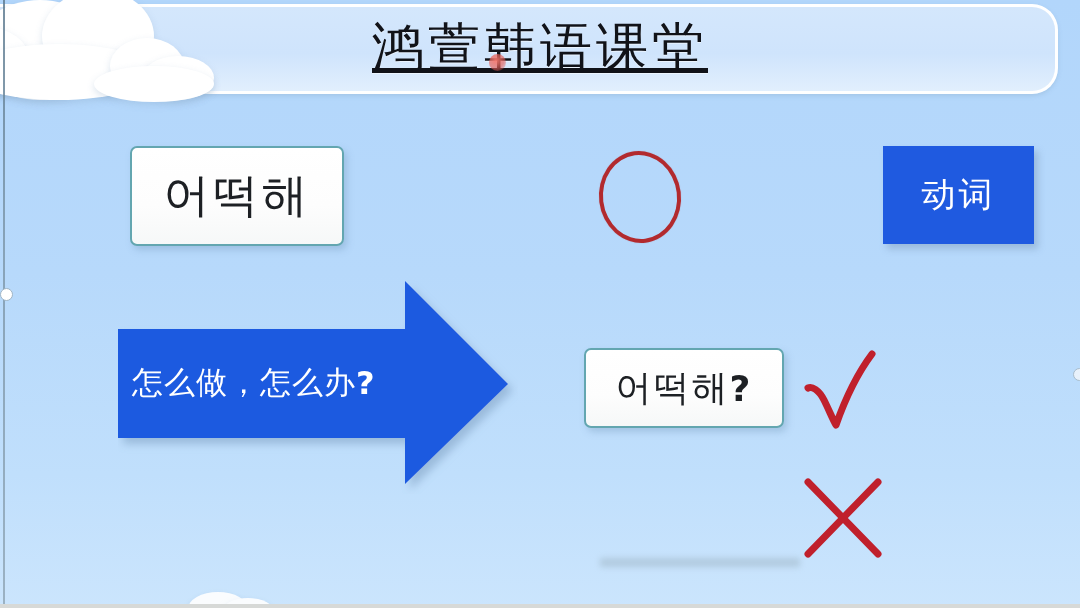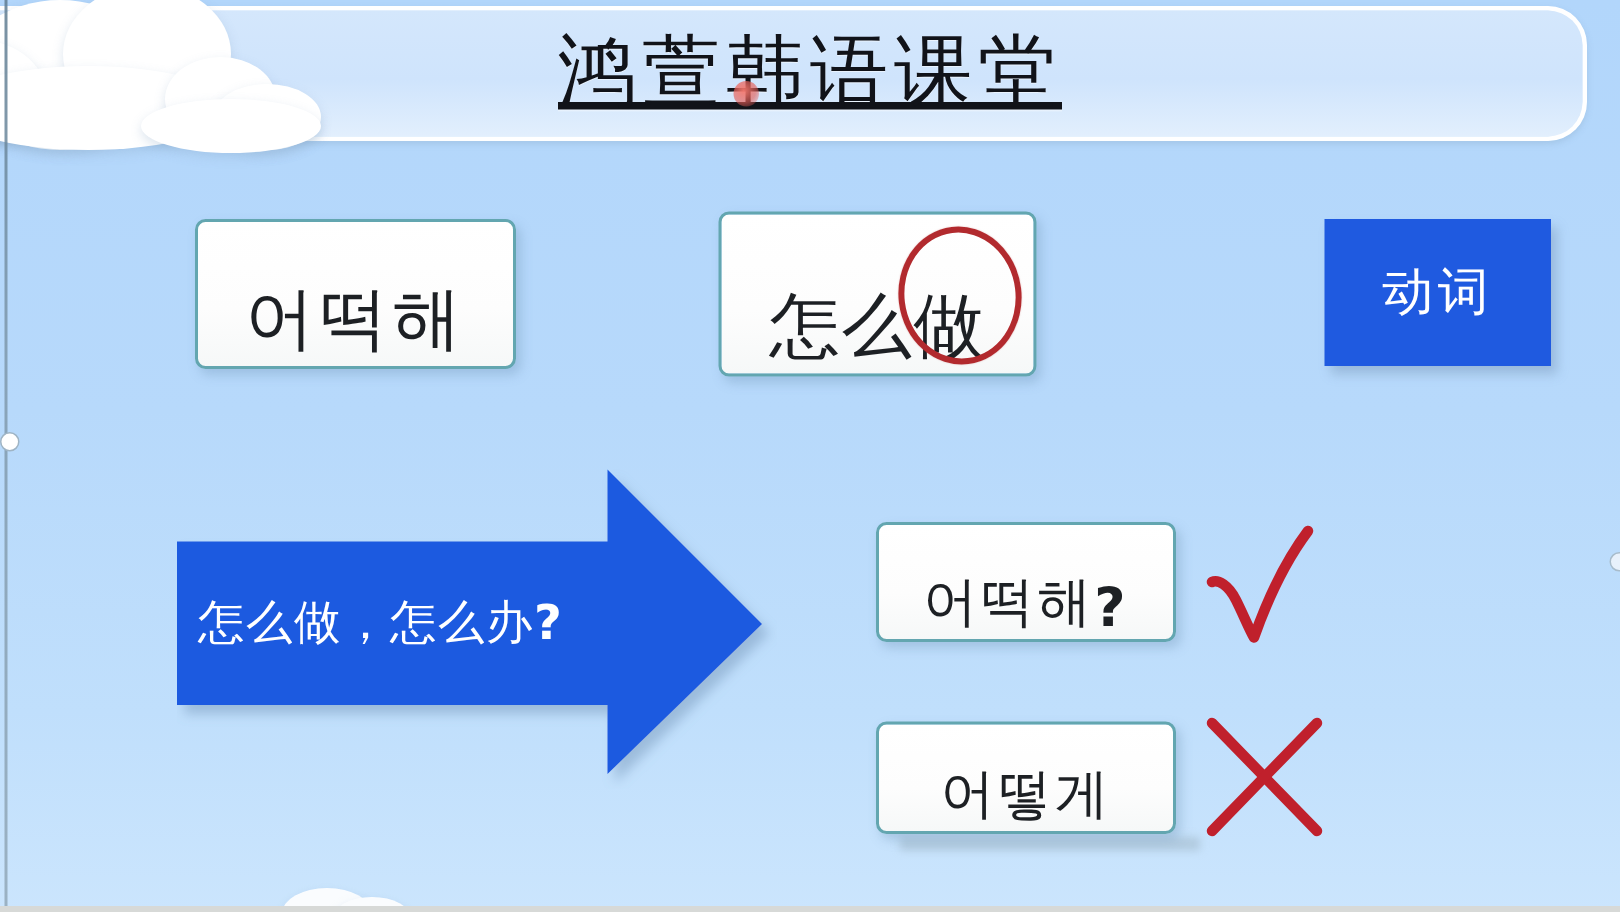--- a/index.html
+++ b/index.html
@@ -72,21 +72,21 @@
   #cloud-top { left:-36px; top:-8px; width:280px; height:115px; }
   #cloud-bottom { left:188px; top:588px; width:90px; height:40px; opacity:.92; }
 
   
   .wordbox {
     position:absolute;
     background:linear-gradient(180deg,#ffffff 0%, #fdfdfd 60%, #f6f8f8 100%);
     border:2px solid #63a6b0;
     border-radius:7px;
     box-shadow:3px 4px 7px rgba(110,145,180,.35);
-    display:flex; align-items:flex-end; justify-content:center;
+    display:flex; align-items:center; justify-content:center;
   }
   .wordbox span {
     font-family:"DejaVu Sans", sans-serif;
     color:#1d2024; font-weight:400;
   }
   #box-eotteokhae  { left:130px; top:146px; width:214px; height:100px; }
   #box-eotteokhae span { font-size:46px; letter-spacing:3px; }
 
   #box-zenmezuo    { left:479px; top:141px; width:212px; height:110px; }
   #box-zenmezuo span { font-size:47px; letter-spacing:1px; }
@@ -112,21 +112,21 @@
     background:#1f5ae0;
     box-shadow:4px 5px 7px rgba(110,140,175,.40);
     display:flex; align-items:center; justify-content:center;margin-left:48px;
   }
   .blue-label span {
     font-family:"DejaVu Sans", sans-serif;
     font-size:34px; color:#ffffff; letter-spacing:3px;
   }
 
   
-  .arrow-wrap { position:absolute; left:118px; top:304px; width:400px; height:222px; }
+  .arrow-wrap { position:absolute; left:118px; top:272px; width:400px; height:222px; }
   .arrow-wrap svg { display:block; }
   .arrow-text {
     position:absolute; left:0; top:0; width:400px; height:222px;
     display:flex; align-items:center;
     padding-left:14px;
     font-family:"DejaVu Sans", sans-serif;
     font-size:31px; color:#ffffff; letter-spacing:1px;
     pointer-events:none;
   }
   .arrow-text .qm { font-weight:bold; font-size:32px; }
@@ -163,23 +163,20 @@
   <div class="edge-left"></div>
   <div class="edge-dot"></div>
   <div class="edge-dot-right"></div>
   <div class="ghost-bar"></div>
   <div class="edge-bottom"></div>
 
   <div class="wordbox" id="box-eotteokhae">
     <span>어떡해</span>
   </div>
 
-  <div class="wordbox" id="box-zenmezuo">
-    <span>怎么做</span>
-  </div>
   <div class="red-ellipse"></div>
 
   <div class="blue-label">
     <span>动词</span>
   </div>
 
   <div class="arrow-wrap">
     <svg width="400" height="222" viewBox="0 0 400 222" xmlns="http://www.w3.org/2000/svg">
       <defs>
         <filter id="arrShadow" x="-20%" y="-20%" width="150%" height="150%">
@@ -197,23 +194,20 @@
   <div class="wordbox" id="box-eotteokhae-q">
     <span>어떡해</span>
       <span class="qm" style="font-size:36px;color:#1d2024;font-family:'DejaVu Sans',sans-serif;">?</span>
   </div>
   <div class="mark" id="mark-check">
     <svg width="86" height="92" viewBox="0 0 86 92" xmlns="http://www.w3.org/2000/svg">
       <path d="M6 46 C10 44 17 48 22 58 C27 68 31 78 34 83 C40 66 52 36 70 12" fill="none" stroke="#c0202c" stroke-width="7" stroke-linecap="round" stroke-linejoin="round"></path>
     </svg>
   </div>
 
-  <div class="wordbox" id="box-eotteoke">
-    <span>어떻게</span>
-  </div>
   <div class="mark" id="mark-cross">
     <svg width="90" height="88" viewBox="0 0 90 88" xmlns="http://www.w3.org/2000/svg">
       <path d="M10 8 L80 80" fill="none" stroke="#c0202c" stroke-width="7" stroke-linecap="round"></path>
       <path d="M80 8 L10 80" fill="none" stroke="#c0202c" stroke-width="7" stroke-linecap="round"></path>
     </svg>
   </div>
 
 </div>
 
 </body></html>

